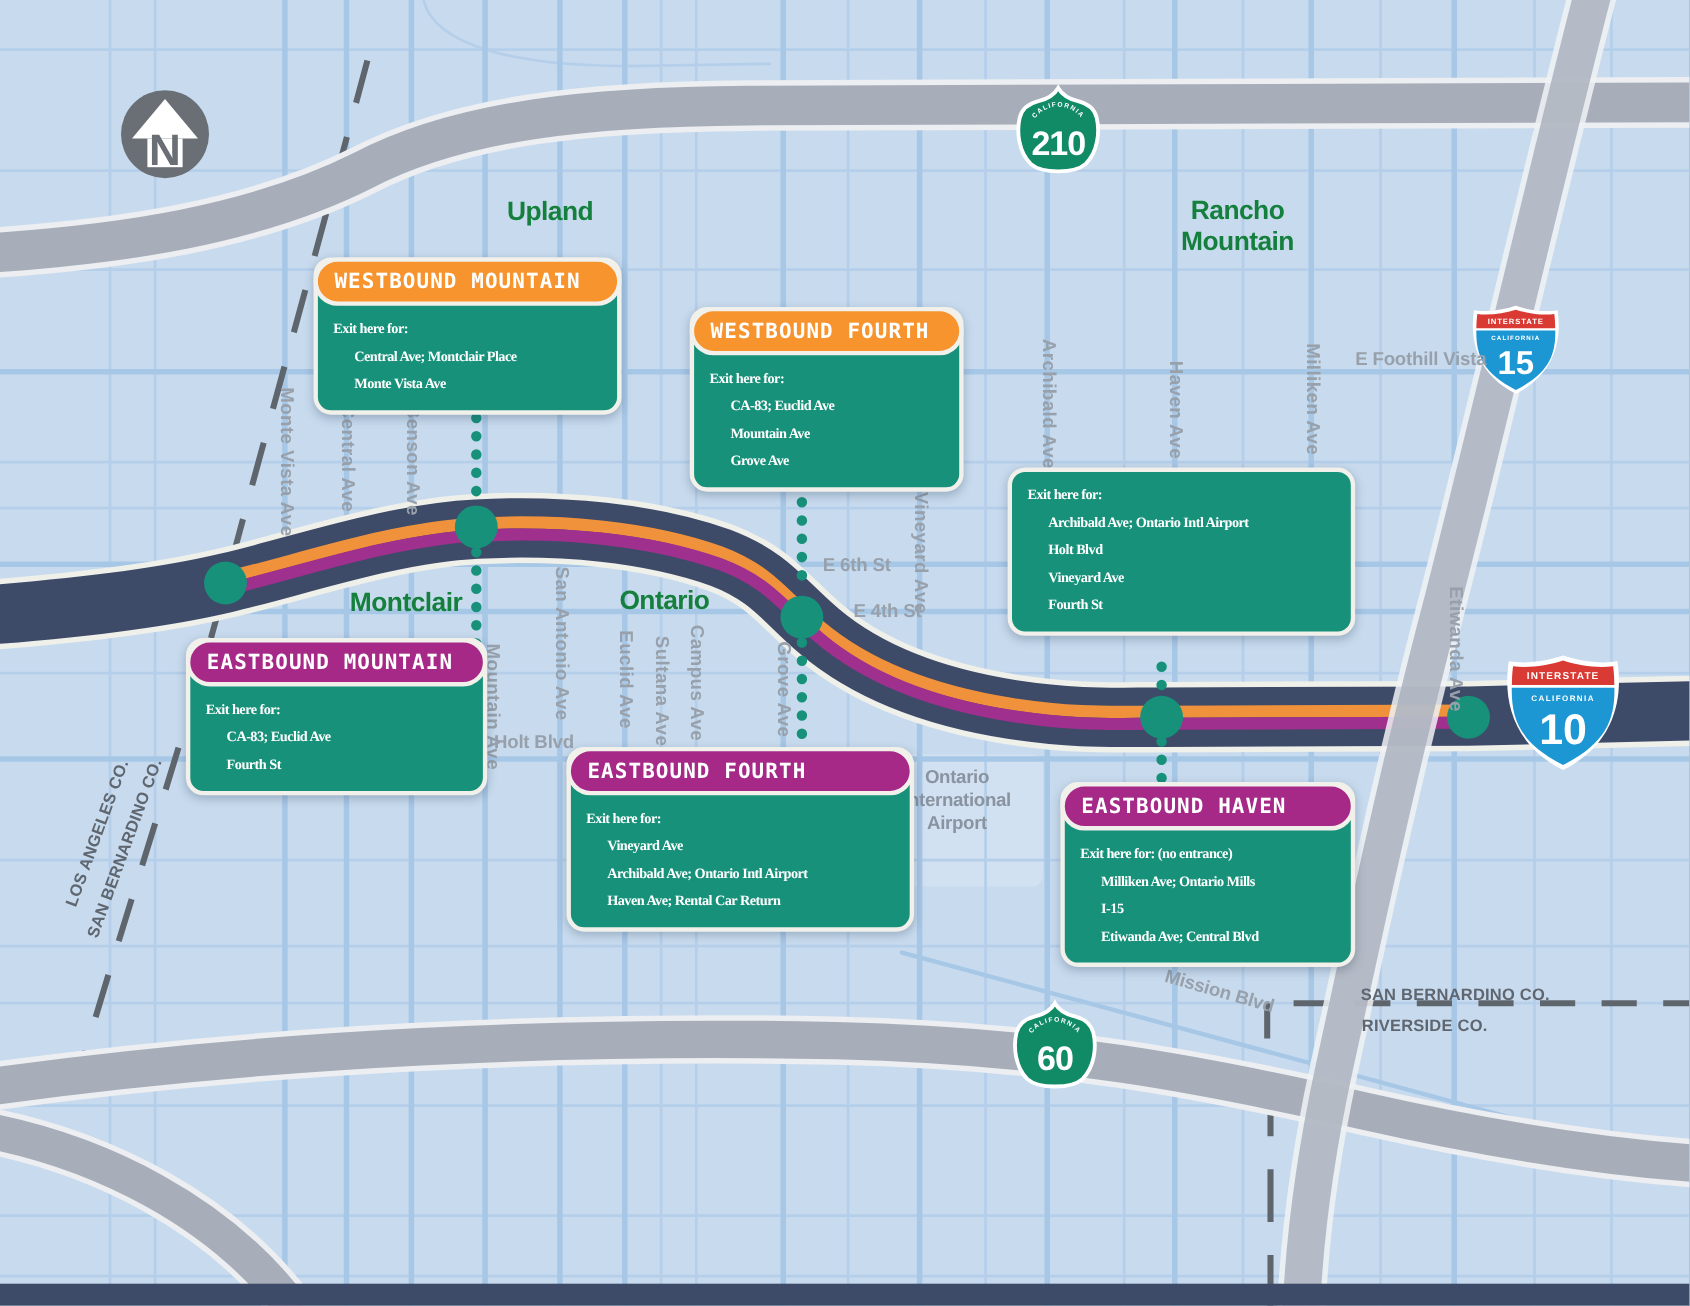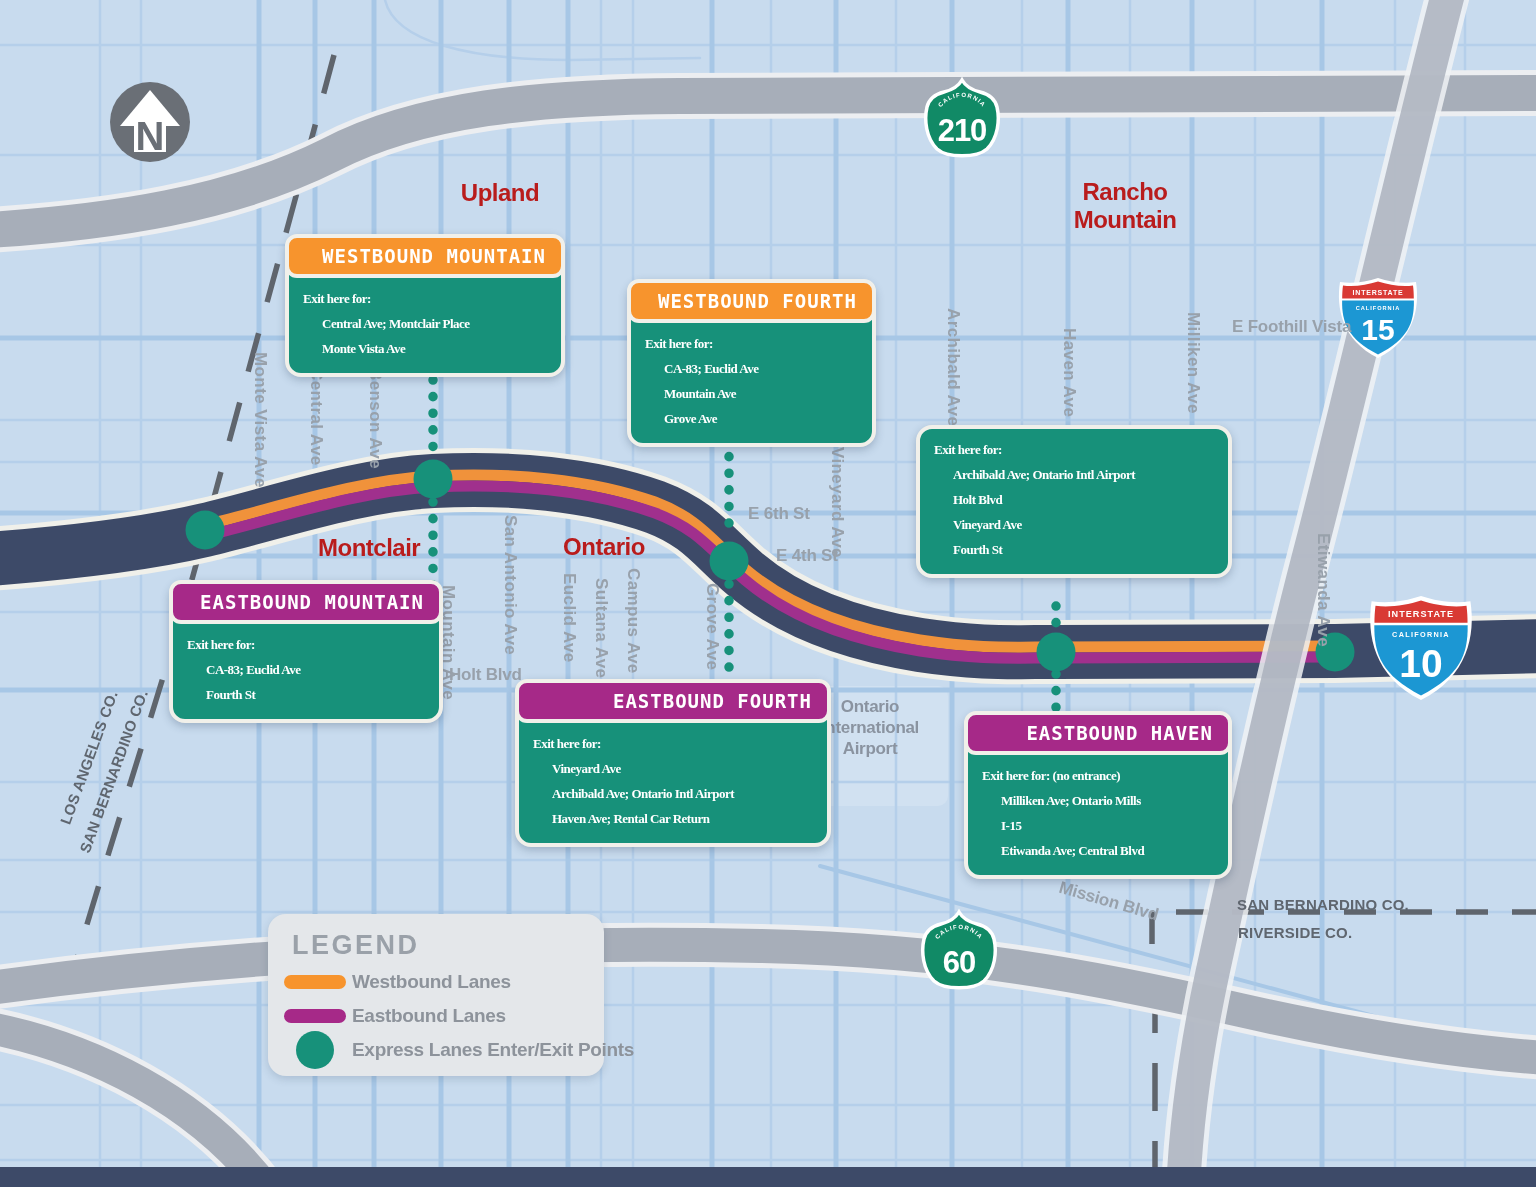--- a/index.html
+++ b/index.html
@@ -14,41 +14,41 @@
   .vlabel{
     position:absolute;writing-mode:vertical-rl;text-orientation:mixed;
     color:#98a1ab;font-weight:bold;font-size:17px;letter-spacing:0.4px;
     white-space:nowrap;
   }
   .hlabel{
     position:absolute;color:#98a1ab;font-weight:bold;font-size:17px;
     letter-spacing:-0.2px;white-space:nowrap;
   }
   .city{
-    position:absolute;color:#b91c1c;font-weight:bold;font-size:24px;
+    position:absolute;color:#15803d;font-weight:bold;font-size:24px;
     letter-spacing:-0.5px;text-align:center;line-height:28px;
   }
   .county{
     position:absolute;color:#5f666f;font-weight:bold;font-size:15px;
     letter-spacing:0.2px;white-space:nowrap;
   }
   .poi-label{
     position:absolute;color:#8a93a0;font-weight:bold;font-size:17px;
     line-height:21px;text-align:center;letter-spacing:-0.3px;
   }
   
   .infobox{
     position:absolute;background:#17917A;border:4px solid #f1f0ea;
     border-radius:16px;box-shadow:0 3px 9px rgba(40,60,90,.28);
   }
   .infobox .hdr{
-    margin:-4px;margin-bottom:0;border:4px solid #f1f0ea;border-radius:12px;
+    margin:-4px;margin-bottom:0;border:4px solid #f1f0ea;border-radius:22px;
     padding:5px 15px 5px;color:#fff;white-space:nowrap;
     font-family:"DejaVu Sans Mono",monospace;font-weight:bold;
-    font-size:19px;line-height:26px;letter-spacing:1px;text-align:right;
+    font-size:19px;line-height:26px;letter-spacing:1px;
   }
   .hdr.wb{background:#F7942D;}
   .hdr.eb{background:#A62988;}
   .infobox .bx-body{
     padding:8px 14px 12px;color:#fff;
     font-family:Liberation Serif, serif;font-weight:bold;
     font-size:13px;line-height:25px;letter-spacing:-0.5px;
   }
   .infobox .item{padding-left:19px;white-space:nowrap;}
   .infobox .intro{white-space:nowrap;}
@@ -330,35 +330,14 @@
   <div class="infobox" style="left:964px;top:711px;width:260px">
     <div class="hdr eb">EASTBOUND HAVEN</div>
     <div class="bx-body">
       <div class="intro">Exit here for: (no entrance)</div>
       <div class="item">Milliken Ave; Ontario Mills</div>
       <div class="item">I-15</div>
       <div class="item">Etiwanda Ave; Central Blvd</div>
     </div>
   </div>
 
-  <div class="legend" style="left:268px;top:914px;width:336px;height:162px">
-    <div class="legend-title">LEGEND</div>
-    <div class="legend-row">
-      <span class="legend-swatch-zone">
-          <span class="swatch-line wb"></span>
-        </span>
-      <span class="legend-label">Westbound Lanes</span>
-    </div>
-    <div class="legend-row">
-      <span class="legend-swatch-zone">
-          <span class="swatch-line eb"></span>
-        </span>
-      <span class="legend-label">Eastbound Lanes</span>
-    </div>
-    <div class="legend-row">
-      <span class="legend-swatch-zone">
-          <span class="swatch-dot"></span>
-        </span>
-      <span class="legend-label">Express Lanes Enter/Exit Points</span>
-    </div>
-  </div>
 
 </div>
 
 </body></html>

